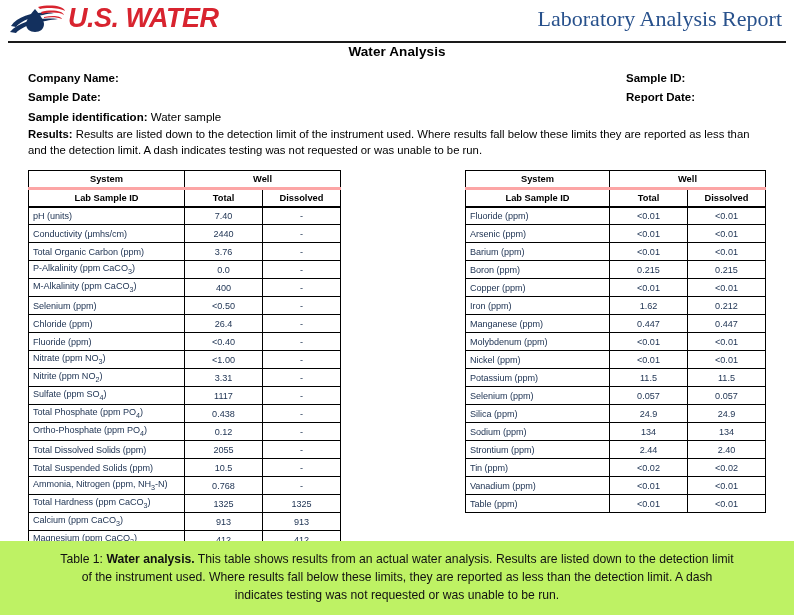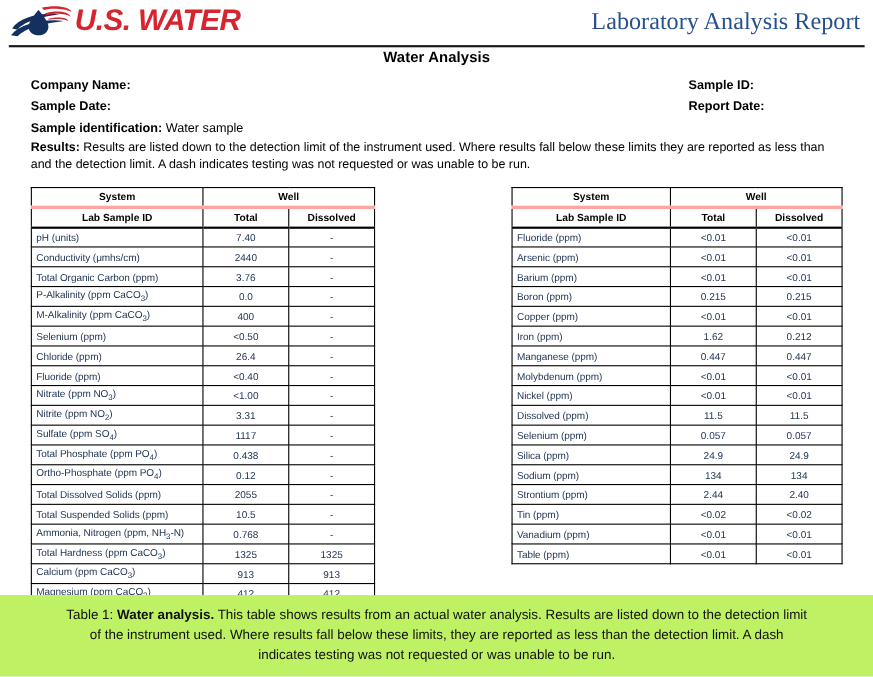--- a/index.html
+++ b/index.html
@@ -392,21 +392,21 @@
             <td class="param">Molybdenum (ppm)</td>
             <td class="val">&lt;0.01</td>
             <td class="val">&lt;0.01</td>
           </tr>
           <tr>
             <td class="param">Nickel (ppm)</td>
             <td class="val">&lt;0.01</td>
             <td class="val">&lt;0.01</td>
           </tr>
           <tr>
-            <td class="param">Dissolved (ppm)</td>
+            <td class="param">Potassium (ppm)</td>
             <td class="val">11.5</td>
             <td class="val">11.5</td>
           </tr>
           <tr>
             <td class="param">Selenium (ppm)</td>
             <td class="val">0.057</td>
             <td class="val">0.057</td>
           </tr>
           <tr>
             <td class="param">Silica (ppm)</td>

